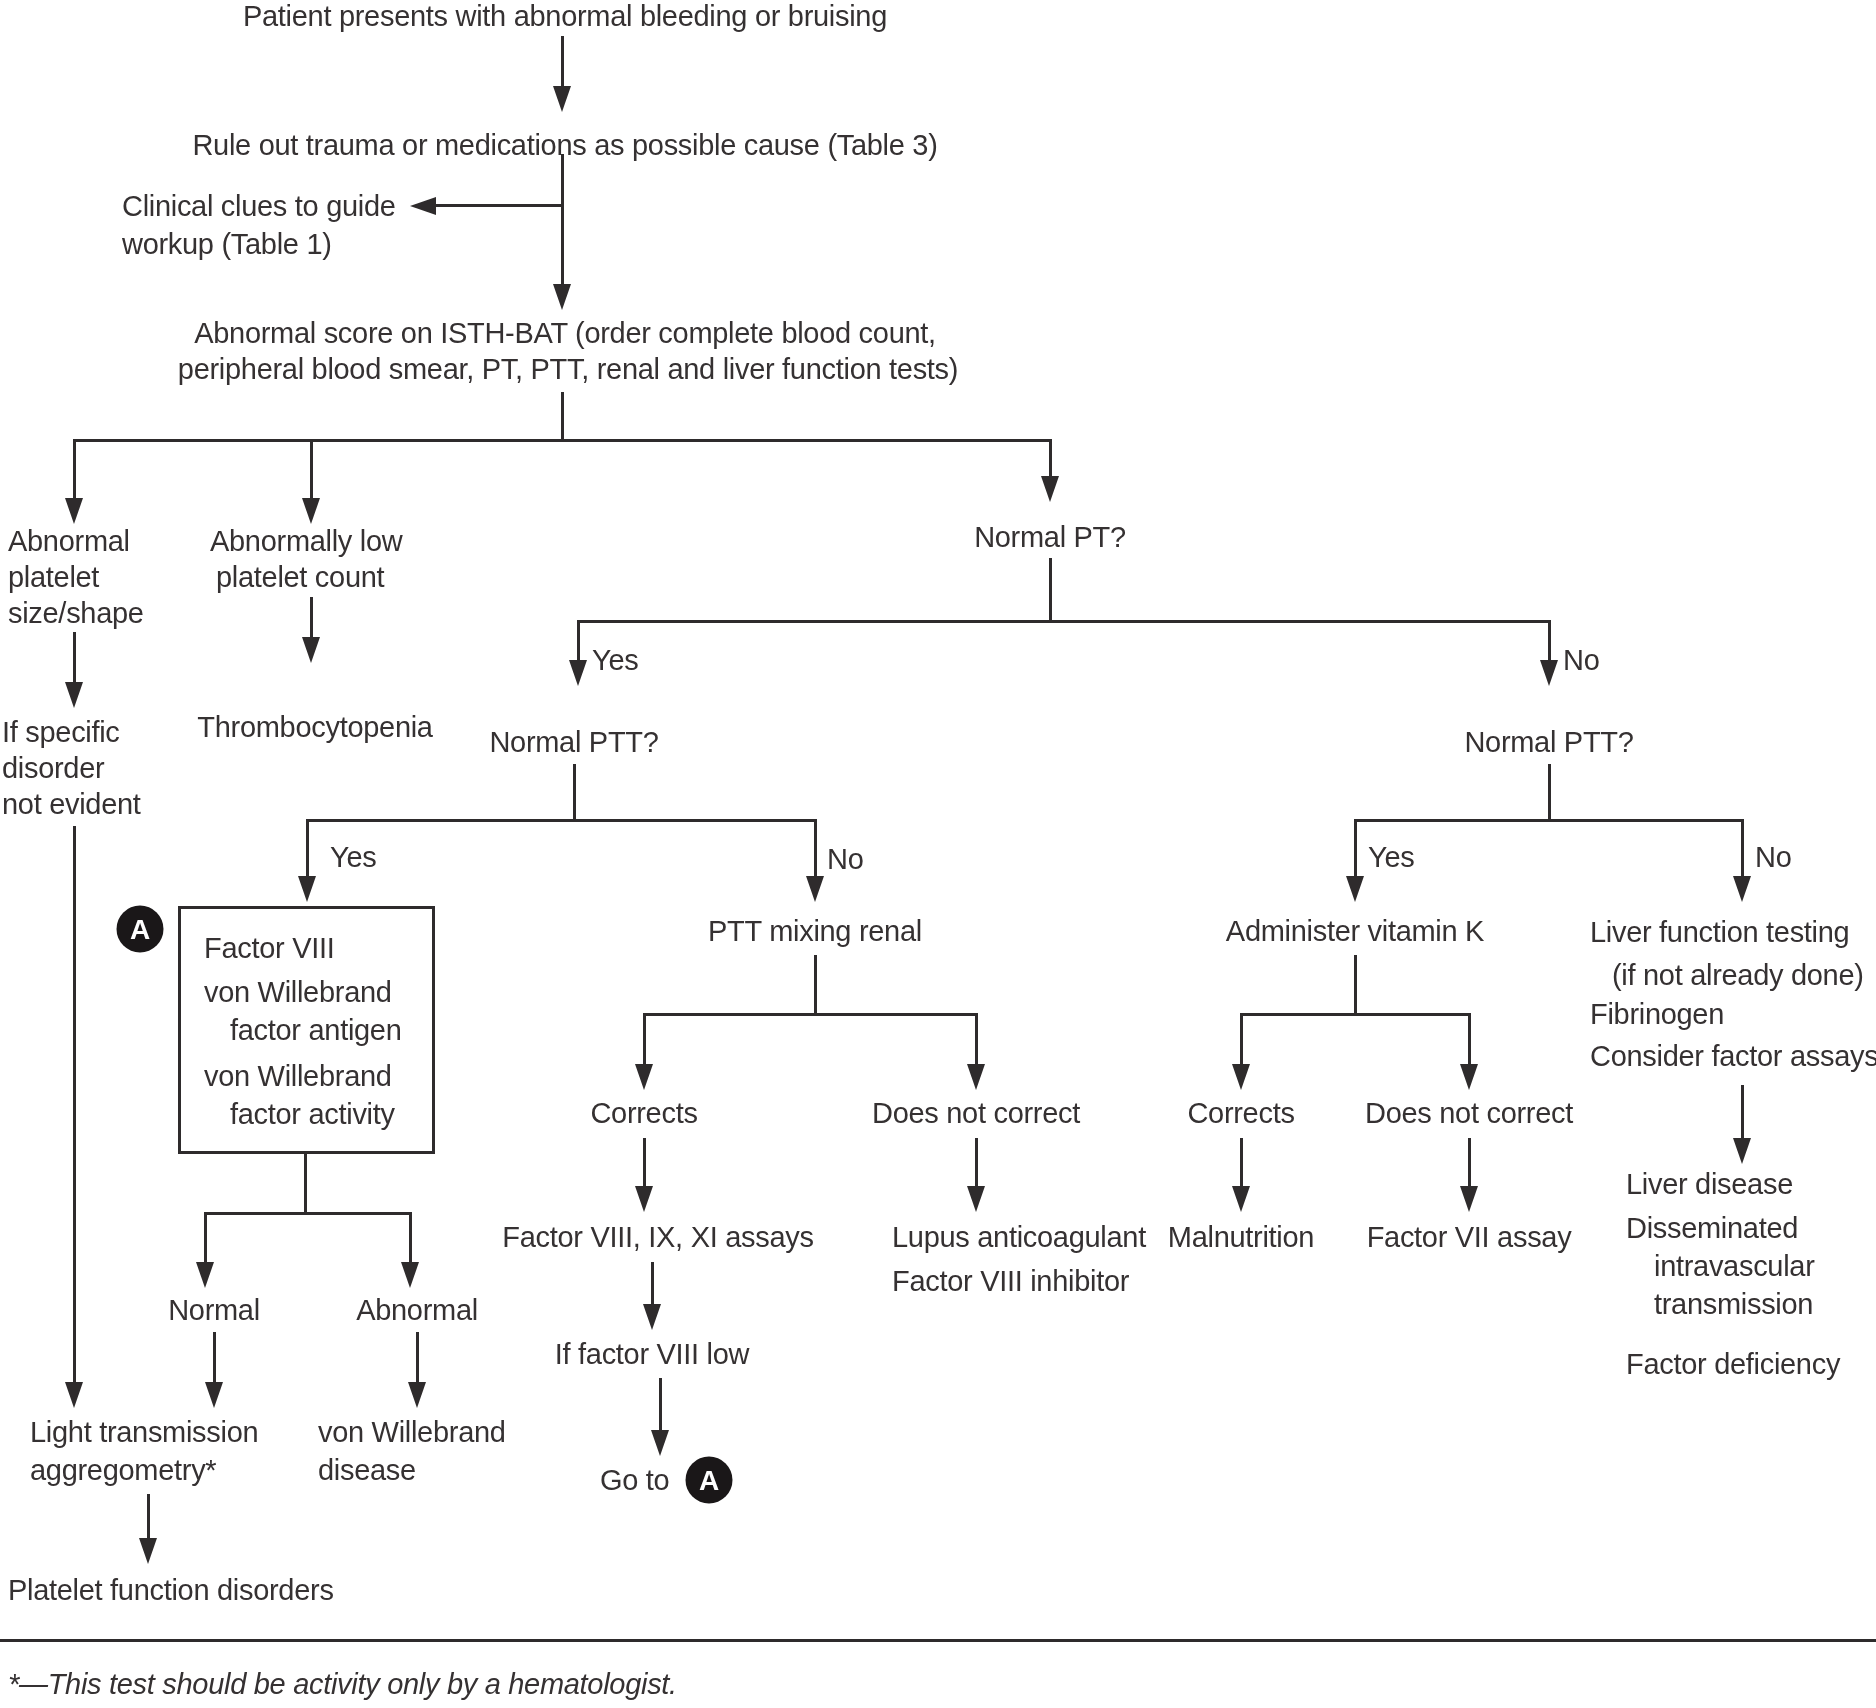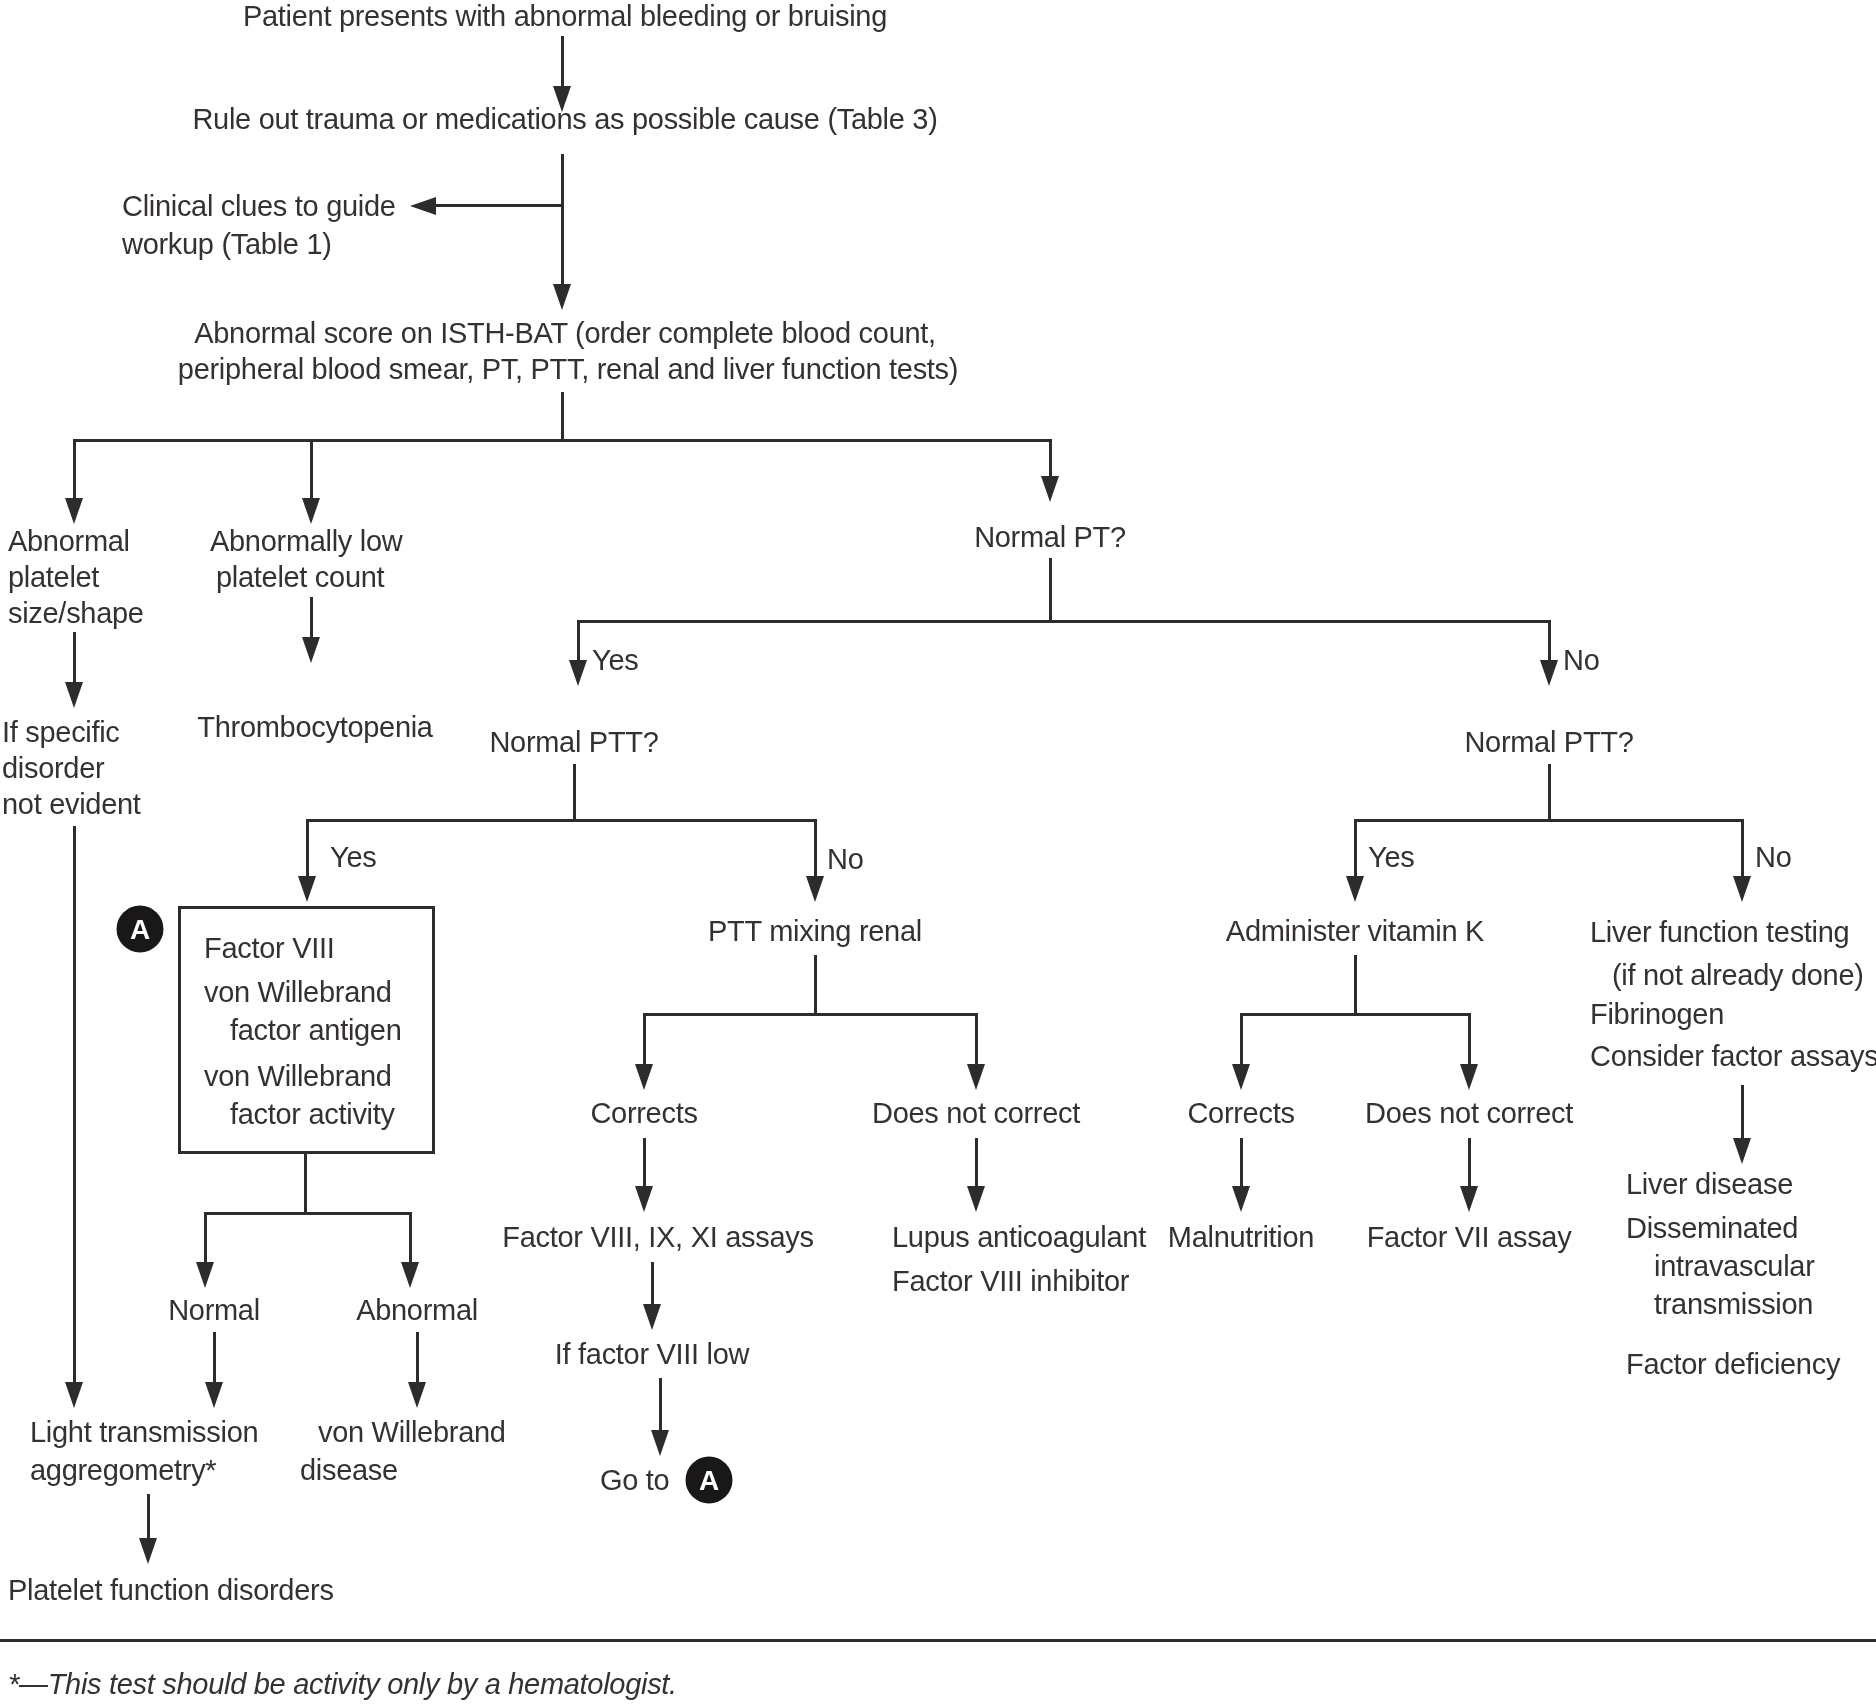--- a/index.html
+++ b/index.html
@@ -20,21 +20,21 @@
       color:#ffffff;font-weight:bold;font-size:28px;display:flex;align-items:center;
       justify-content:center;transform:translate(-50%,-50%);}
   .rule{position:absolute;left:0;top:1639px;width:1876px;height:3px;background:#2e2b2c;}
 </style>
 </head>
 <body>
 
 <div class="lbl c" style="left:565px;top:16px">Patient presents with abnormal bleeding or bruising</div>
 <div class="vl" style="left:561px;top:36px;height:52px"></div>
 <div class="ah" style="left:562px;top:86px"></div>
-<div class="lbl c" style="left:565px;top:119px">Rule out trauma or medications as possible cause (Table 3)</div>
+<div class="lbl c" style="left:565px;top:145px">Rule out trauma or medications as possible cause (Table 3)</div>
 <div class="vl" style="left:561px;top:154px;height:132px"></div>
 <div class="ah" style="left:562px;top:284px"></div>
 <div class="hl" style="left:436px;top:204px;width:126px"></div>
 <div class="alft" style="left:410px;top:206px"></div>
 <div class="lbl l" style="left:122px;top:206px">Clinical clues to guide</div>
 <div class="lbl l" style="left:122px;top:244px">workup (Table 1)</div>
 <div class="lbl c" style="left:565px;top:333px">Abnormal score on ISTH-BAT (order complete blood count,</div>
 <div class="lbl c" style="left:568px;top:369px">peripheral blood smear, PT, PTT, renal and liver function tests)</div>
 <div class="vl" style="left:561px;top:392px;height:49px"></div>
 
@@ -99,21 +99,21 @@
 <div class="ah" style="left:410px;top:1262px"></div>
 <div class="lbl c" style="left:214px;top:1310px">Normal</div>
 <div class="lbl c" style="left:417px;top:1310px">Abnormal</div>
 <div class="vl" style="left:213px;top:1332px;height:52px"></div>
 <div class="ah" style="left:214px;top:1382px"></div>
 <div class="vl" style="left:416px;top:1332px;height:52px"></div>
 <div class="ah" style="left:417px;top:1382px"></div>
 <div class="lbl l" style="left:30px;top:1432px">Light transmission</div>
 <div class="lbl l" style="left:30px;top:1470px">aggregometry*</div>
 <div class="lbl l" style="left:318px;top:1432px">von Willebrand</div>
-<div class="lbl l" style="left:300px;top:1470px">disease</div>
+<div class="lbl l" style="left:318px;top:1470px">disease</div>
 <div class="vl" style="left:147px;top:1494px;height:46px"></div>
 <div class="ah" style="left:148px;top:1538px"></div>
 <div class="lbl l" style="left:8px;top:1590px">Platelet function disorders</div>
 
 <div class="lbl c" style="left:815px;top:931px">PTT mixing renal</div>
 <div class="vl" style="left:814px;top:955px;height:60px"></div>
 <div class="hl" style="left:643px;top:1013px;width:335px"></div>
 <div class="vl" style="left:643px;top:1013px;height:53px"></div>
 <div class="ah" style="left:644px;top:1064px"></div>
 <div class="vl" style="left:975px;top:1013px;height:53px"></div>

